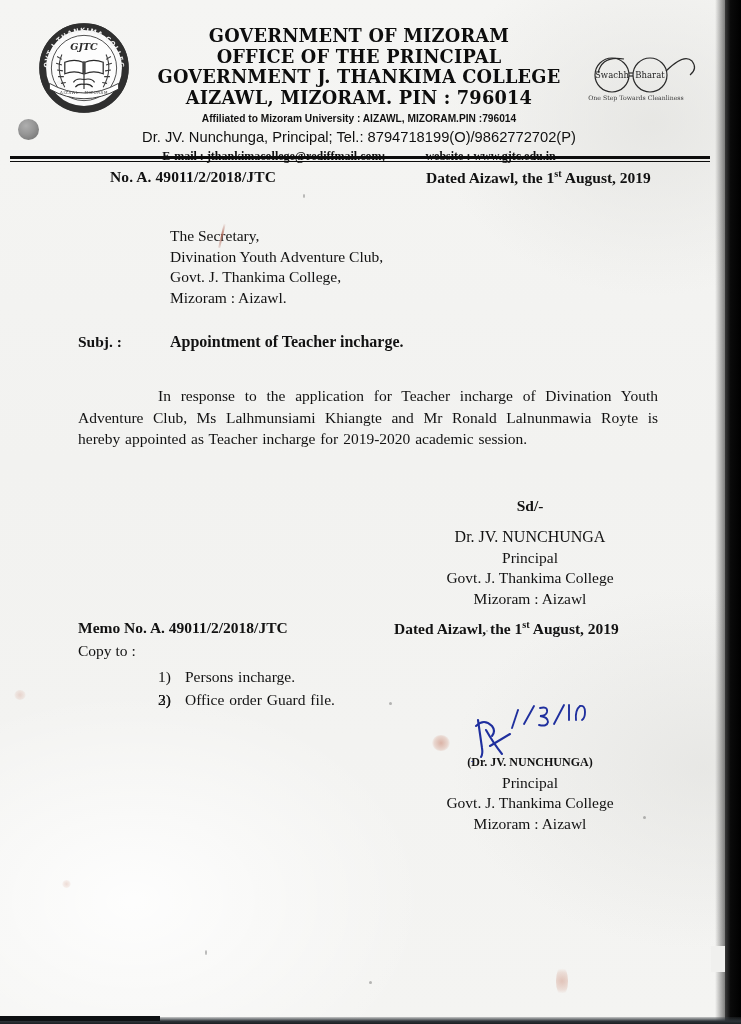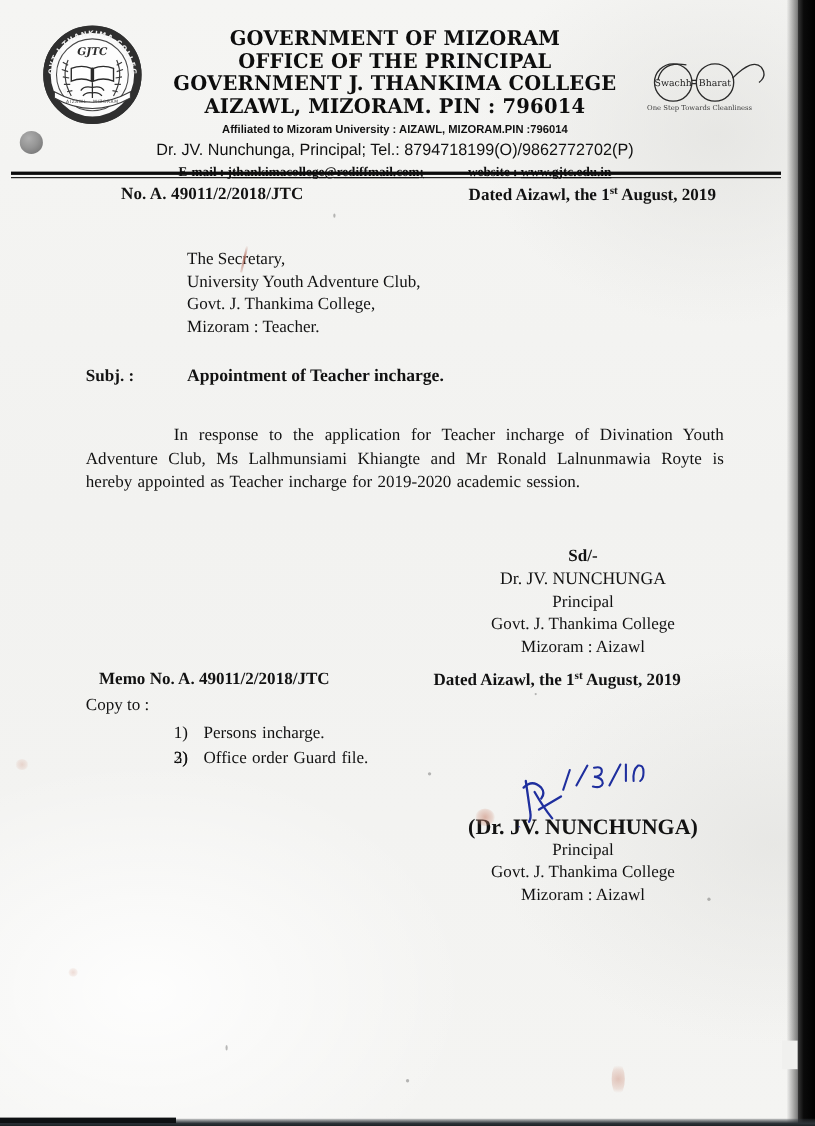--- a/index.html
+++ b/index.html
@@ -203,32 +203,32 @@
   }
 
   .sigblock {
     margin-top: 46px;
     margin-left: 380px;
     width: 300px;
     text-align: center;
     font-size: 15.5px;
     line-height: 20.5px;
   }
-  .sigblock .sd { margin-bottom: 1px; font-weight: bold; }
+  .sigblock .sd { margin-bottom: 11px; font-weight: bold; }
   .sigblock .nm { font-weight: normal; font-size: 16px; }
 
   .memorow {
     position: relative;
     margin-left: 78px;
     margin-right: 40px;
     margin-top: 10px;
     height: 22px;
   }
   .memo-no {
-    position: absolute; left: 12px; top: 0;
+    position: absolute; left: 0; top: 0;
     font-weight: bold;
     font-size: 15.5px;
   }
   .memo-date {
     position: absolute; left: 316px; top: 0;
     font-weight: bold;
     font-size: 15.5px;
     white-space: nowrap;
   }
   .copy-to {
@@ -259,21 +259,21 @@
 
   .signzone {
     position: relative;
     margin-top: 42px;
     margin-left: 380px;
     width: 300px;
     text-align: center;
     font-size: 15.5px;
     line-height: 20.5px;
   }
-  .signzone .nm2 { font-weight: bold; font-size: 20px; }
+  .signzone .nm2 { font-weight: bold; font-size: 12px; }
   .ink {
     position: absolute;
     left: 88px; top: -52px;
     width: 140px; height: 62px;
     pointer-events: none;
   }
 
   
   .pen-slash {
     position: absolute;
@@ -387,23 +387,23 @@
   <div class="body">
 
     <div class="refrow">
       <div class="ref-no">No. A. 49011/2/2018/JTC</div>
       <div class="ref-date"><span>Dated Aizawl, the 1</span><sup>st</sup><span> August, 2019</span></div>
     </div>
 
 
     <div class="addr">
       <div>The Secretary,</div>
-      <div>University Youth Adventure Club,</div>
+      <div>Divination Youth Adventure Club,</div>
       <div>Govt. J. Thankima College,</div>
-      <div>Mizoram : Teacher.</div>
+      <div>Mizoram : Aizawl.</div>
     </div>
 
     <div class="subj">
       <span class="lbl">Subj. :</span>
       <span class="val">Appointment of Teacher incharge.</span>
     </div>
 
     <div class="para">In response to the application for Teacher incharge of Divination Youth Adventure Club, Ms Lalhmunsiami Khiangte and Mr Ronald Lalnunmawia Royte is hereby appointed as Teacher incharge for 2019-2020 academic session.</div>
 
     <div class="sigblock">

